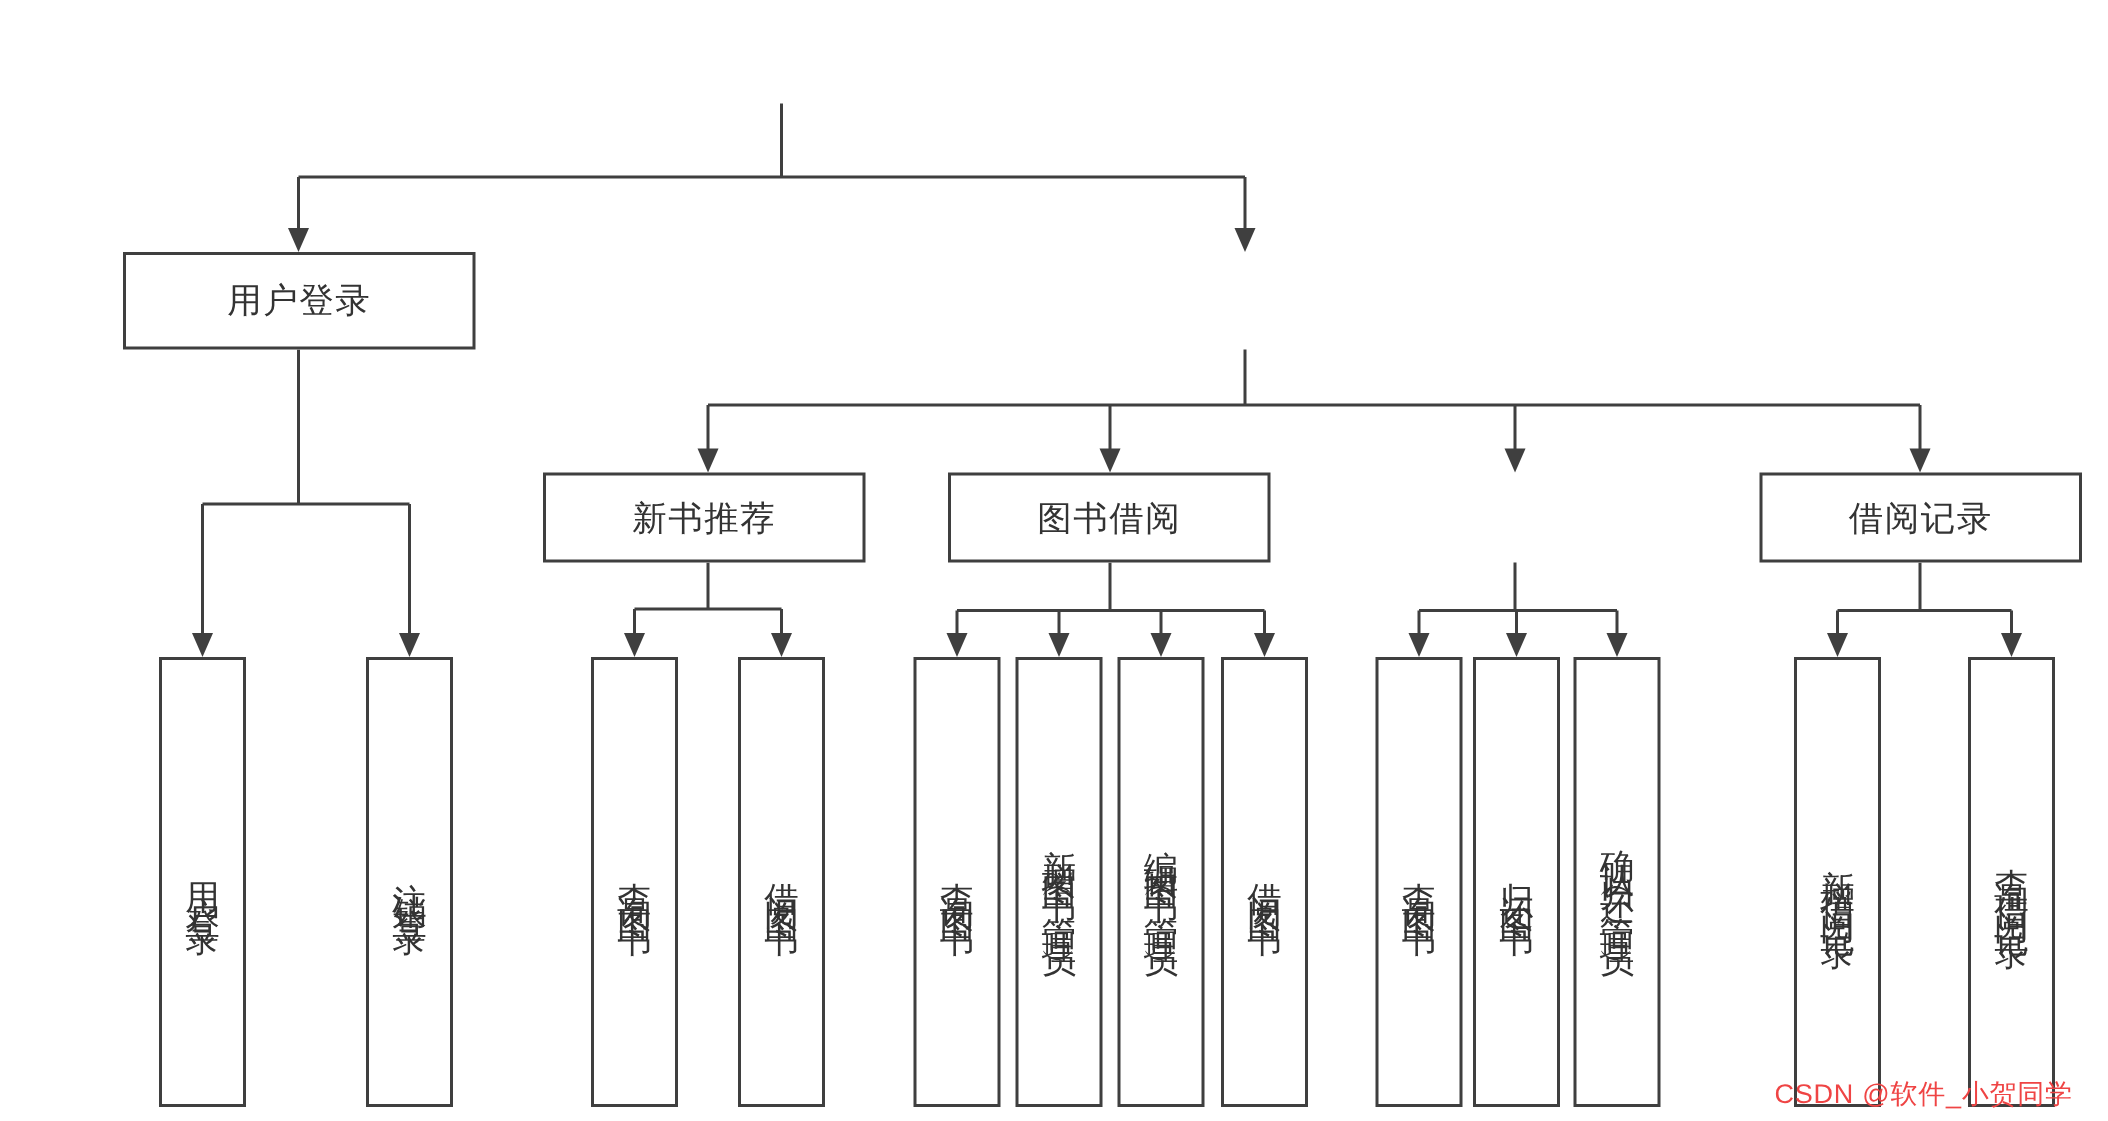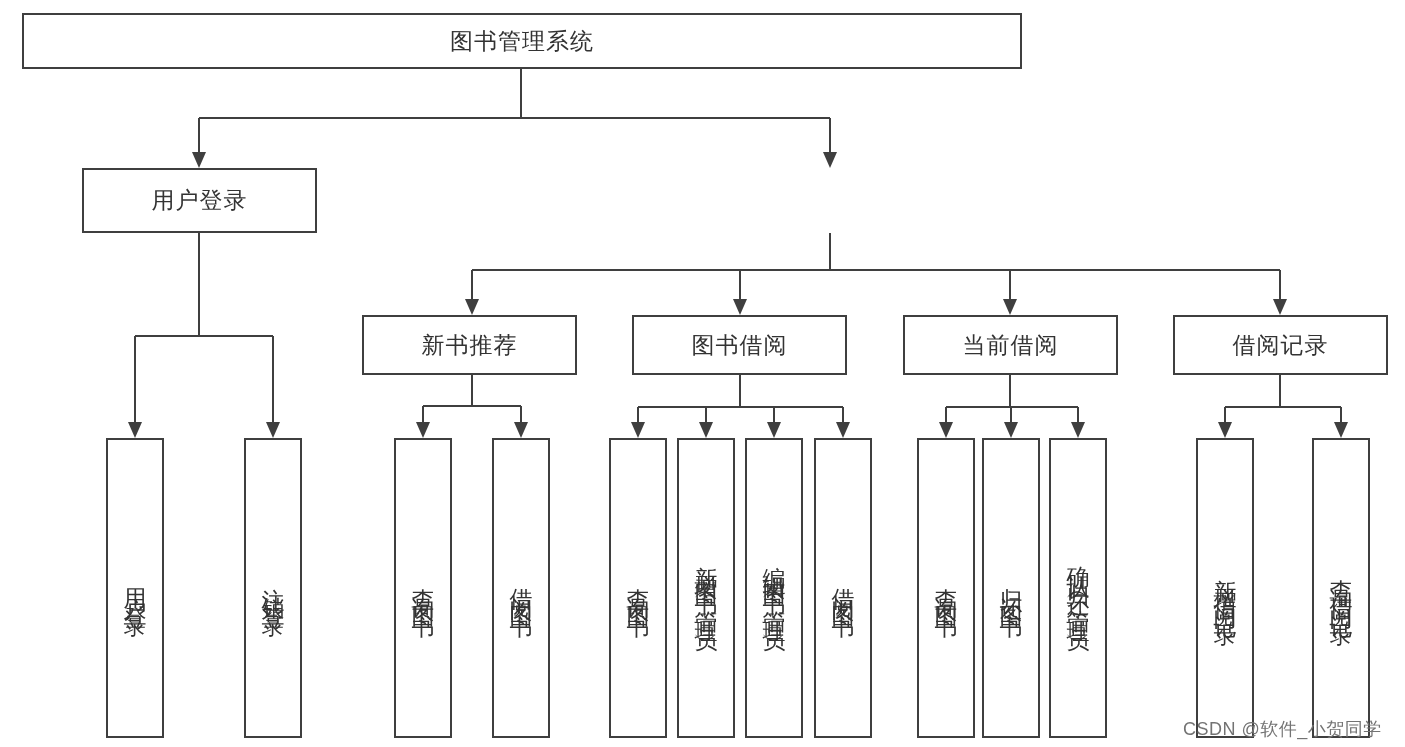--- a/index.html
+++ b/index.html
@@ -40,21 +40,21 @@
     writing-mode: vertical-rl;
     text-orientation: mixed;
     letter-spacing: 9px;
     white-space: normal;
     line-height: 1;
   }
   .watermark {
     position: absolute;
     left: 1183px;
     top: 717px;
-    color: #737373;
+    color: #ef4444;
     font-size: 18px;
     letter-spacing: 0.5px;
     z-index: 3;
     white-space: nowrap;
   }
 </style>
 </head>
 <body>
 
 <div class="canvas">
@@ -92,27 +92,25 @@
       <polygon points="767,422 781,422 774,438"></polygon>
       <polygon points="836,422 850,422 843,438"></polygon>
       <polygon points="939,422 953,422 946,438"></polygon>
       <polygon points="1004,422 1018,422 1011,438"></polygon>
       <polygon points="1071,422 1085,422 1078,438"></polygon>
       <polygon points="1218,422 1232,422 1225,438"></polygon>
       <polygon points="1334,422 1348,422 1341,438"></polygon>
     </g>
   </svg>
 
-  <div class="box" style="left:22px; top:13px; width:1000px; height:56px;">图书管理系统</div>
 
   <div class="box" style="left:82px; top:168px; width:235px; height:65px;">用户登录</div>
 
   <div class="box" style="left:632px; top:315px; width:215px; height:60px;">图书借阅</div>
   <div class="box" style="left:362px; top:315px; width:215px; height:60px;">新书推荐</div>
-  <div class="box" style="left:903px; top:315px; width:215px; height:60px;">当前借阅</div>
   <div class="box" style="left:1173px; top:315px; width:215px; height:60px;">借阅记录</div>
 
   <div class="box leaf" style="left:106px; top:438px; width:58px; height:300px;">用户登录</div>
   <div class="box leaf" style="left:244px; top:438px; width:58px; height:300px;">注销登录</div>
 
   <div class="box leaf" style="left:394px; top:438px; width:58px; height:300px;">查询图书</div>
   <div class="box leaf" style="left:492px; top:438px; width:58px; height:300px;">借阅图书</div>
 
   <div class="box leaf" style="left:609px; top:438px; width:58px; height:300px;">查询图书</div>
   <div class="box leaf" style="left:677px; top:438px; width:58px; height:300px;">新增图书（管理员）</div>

